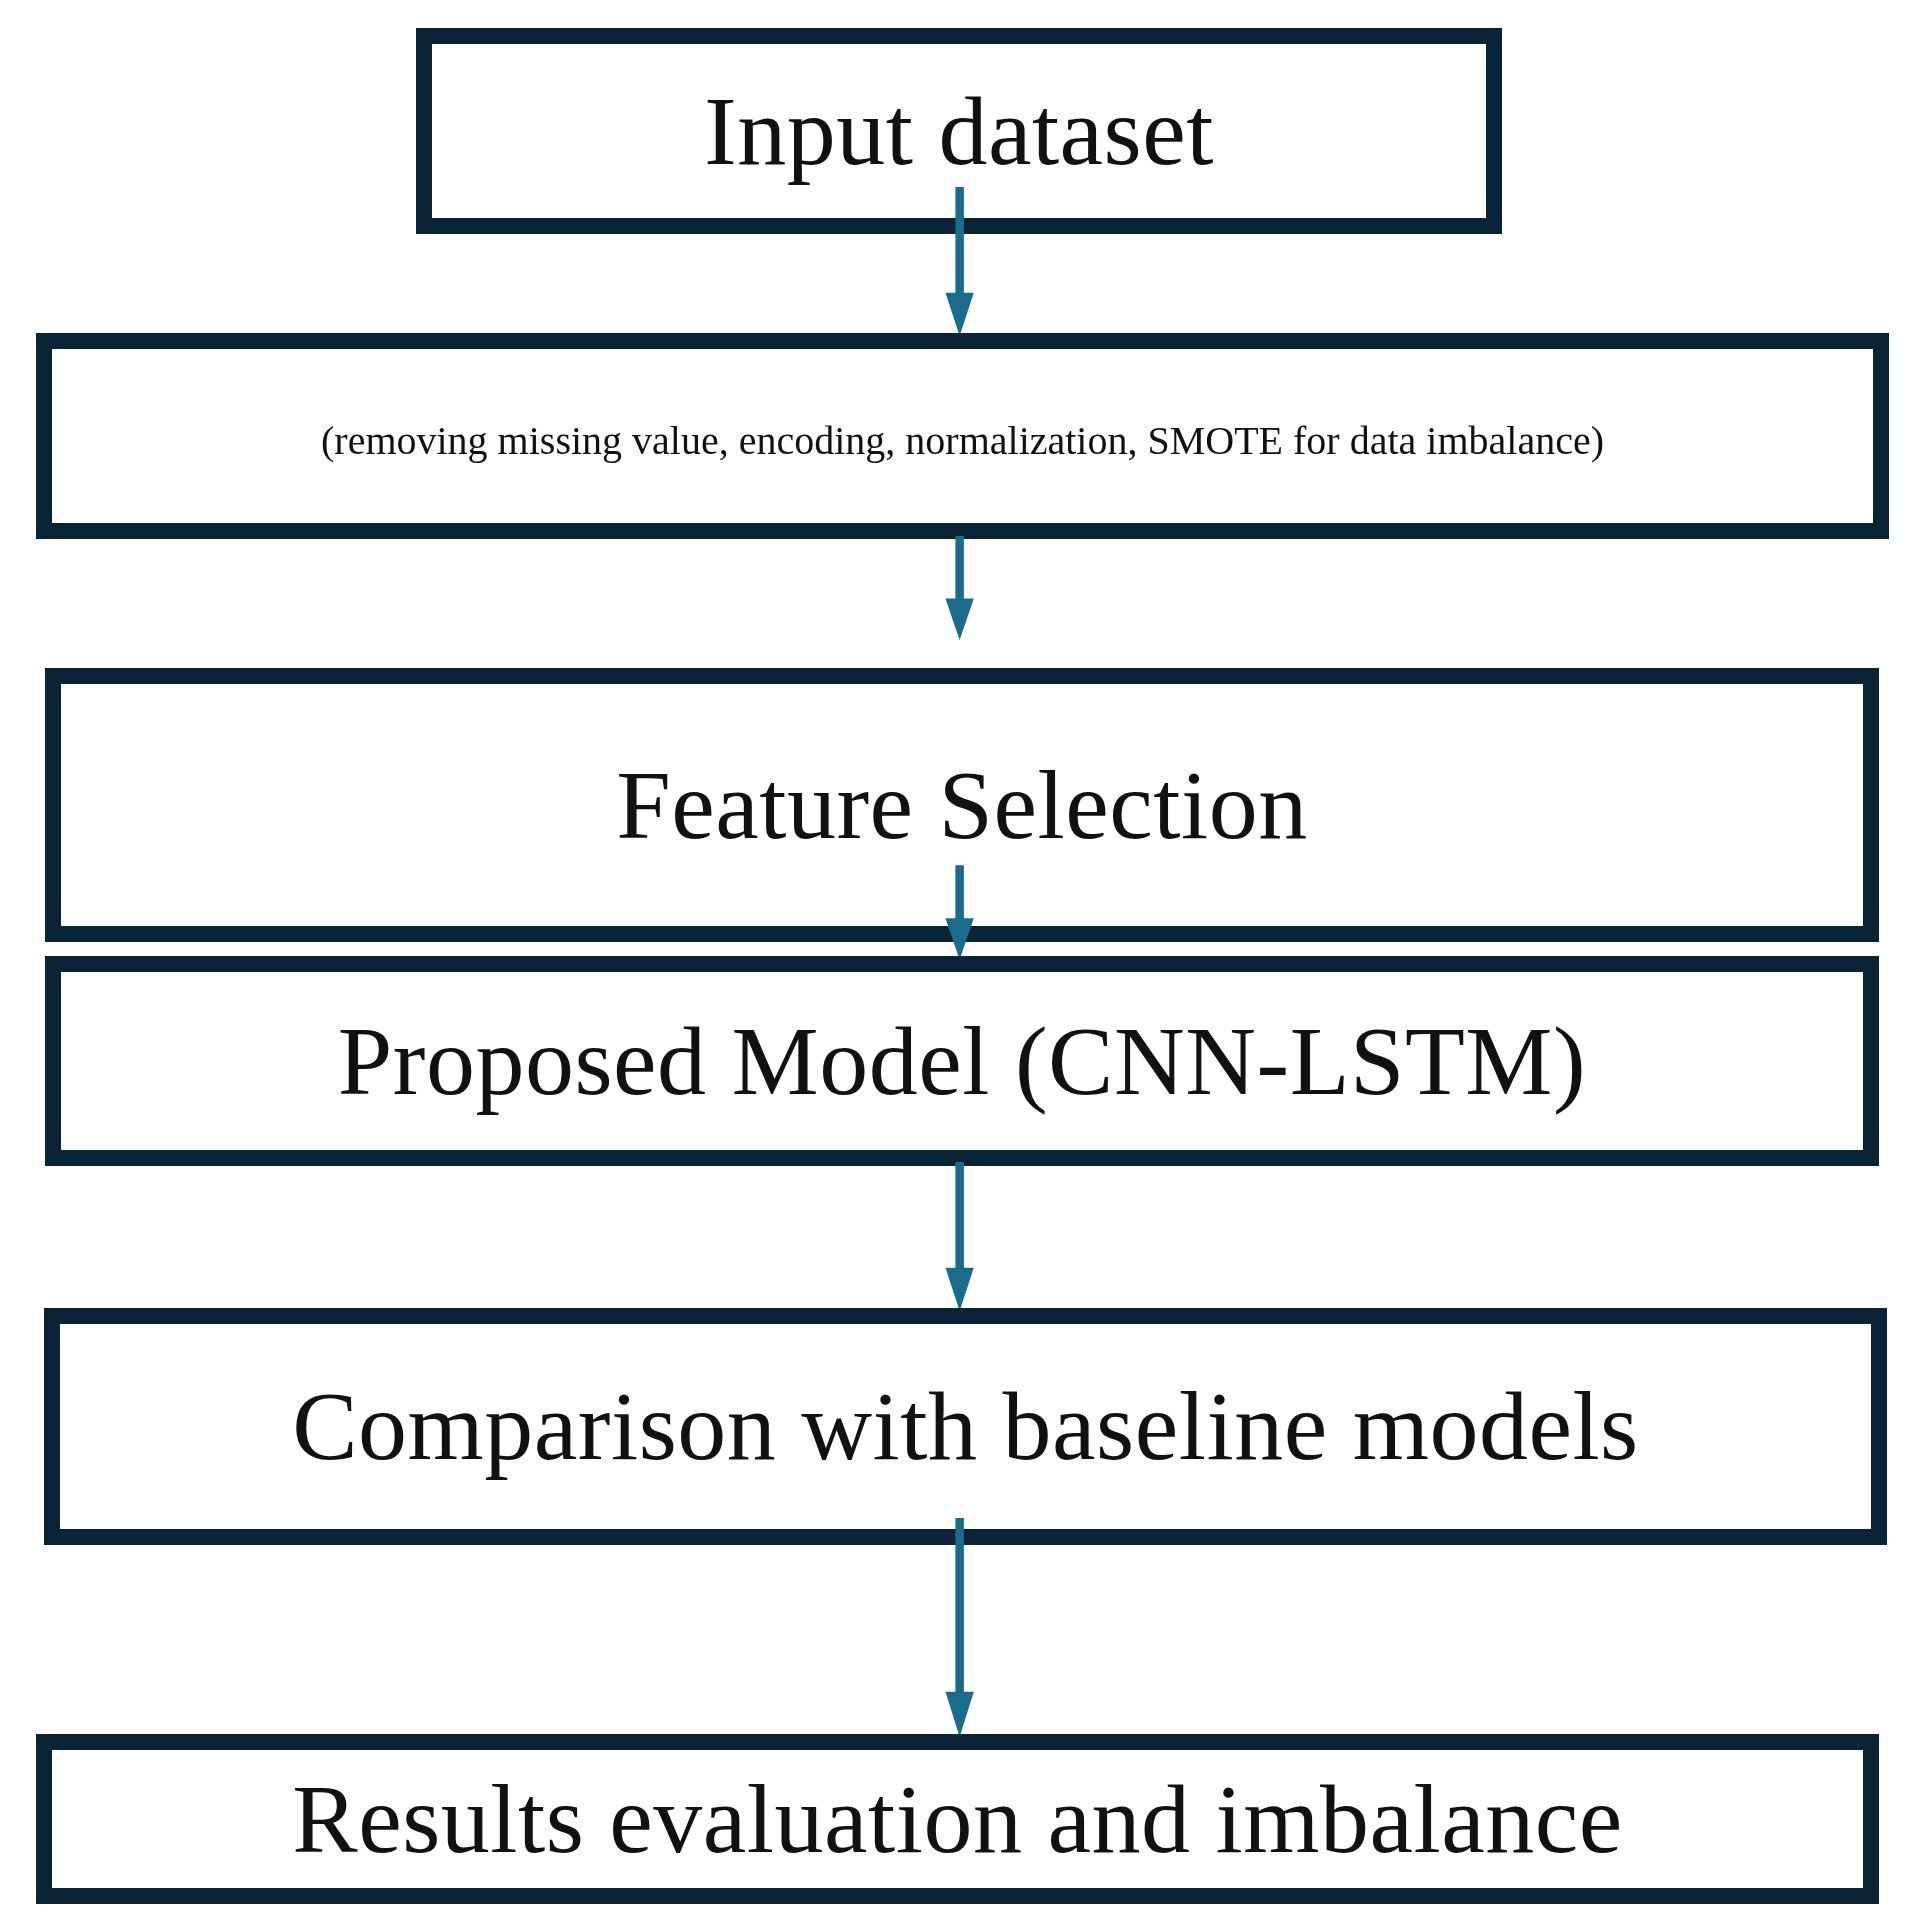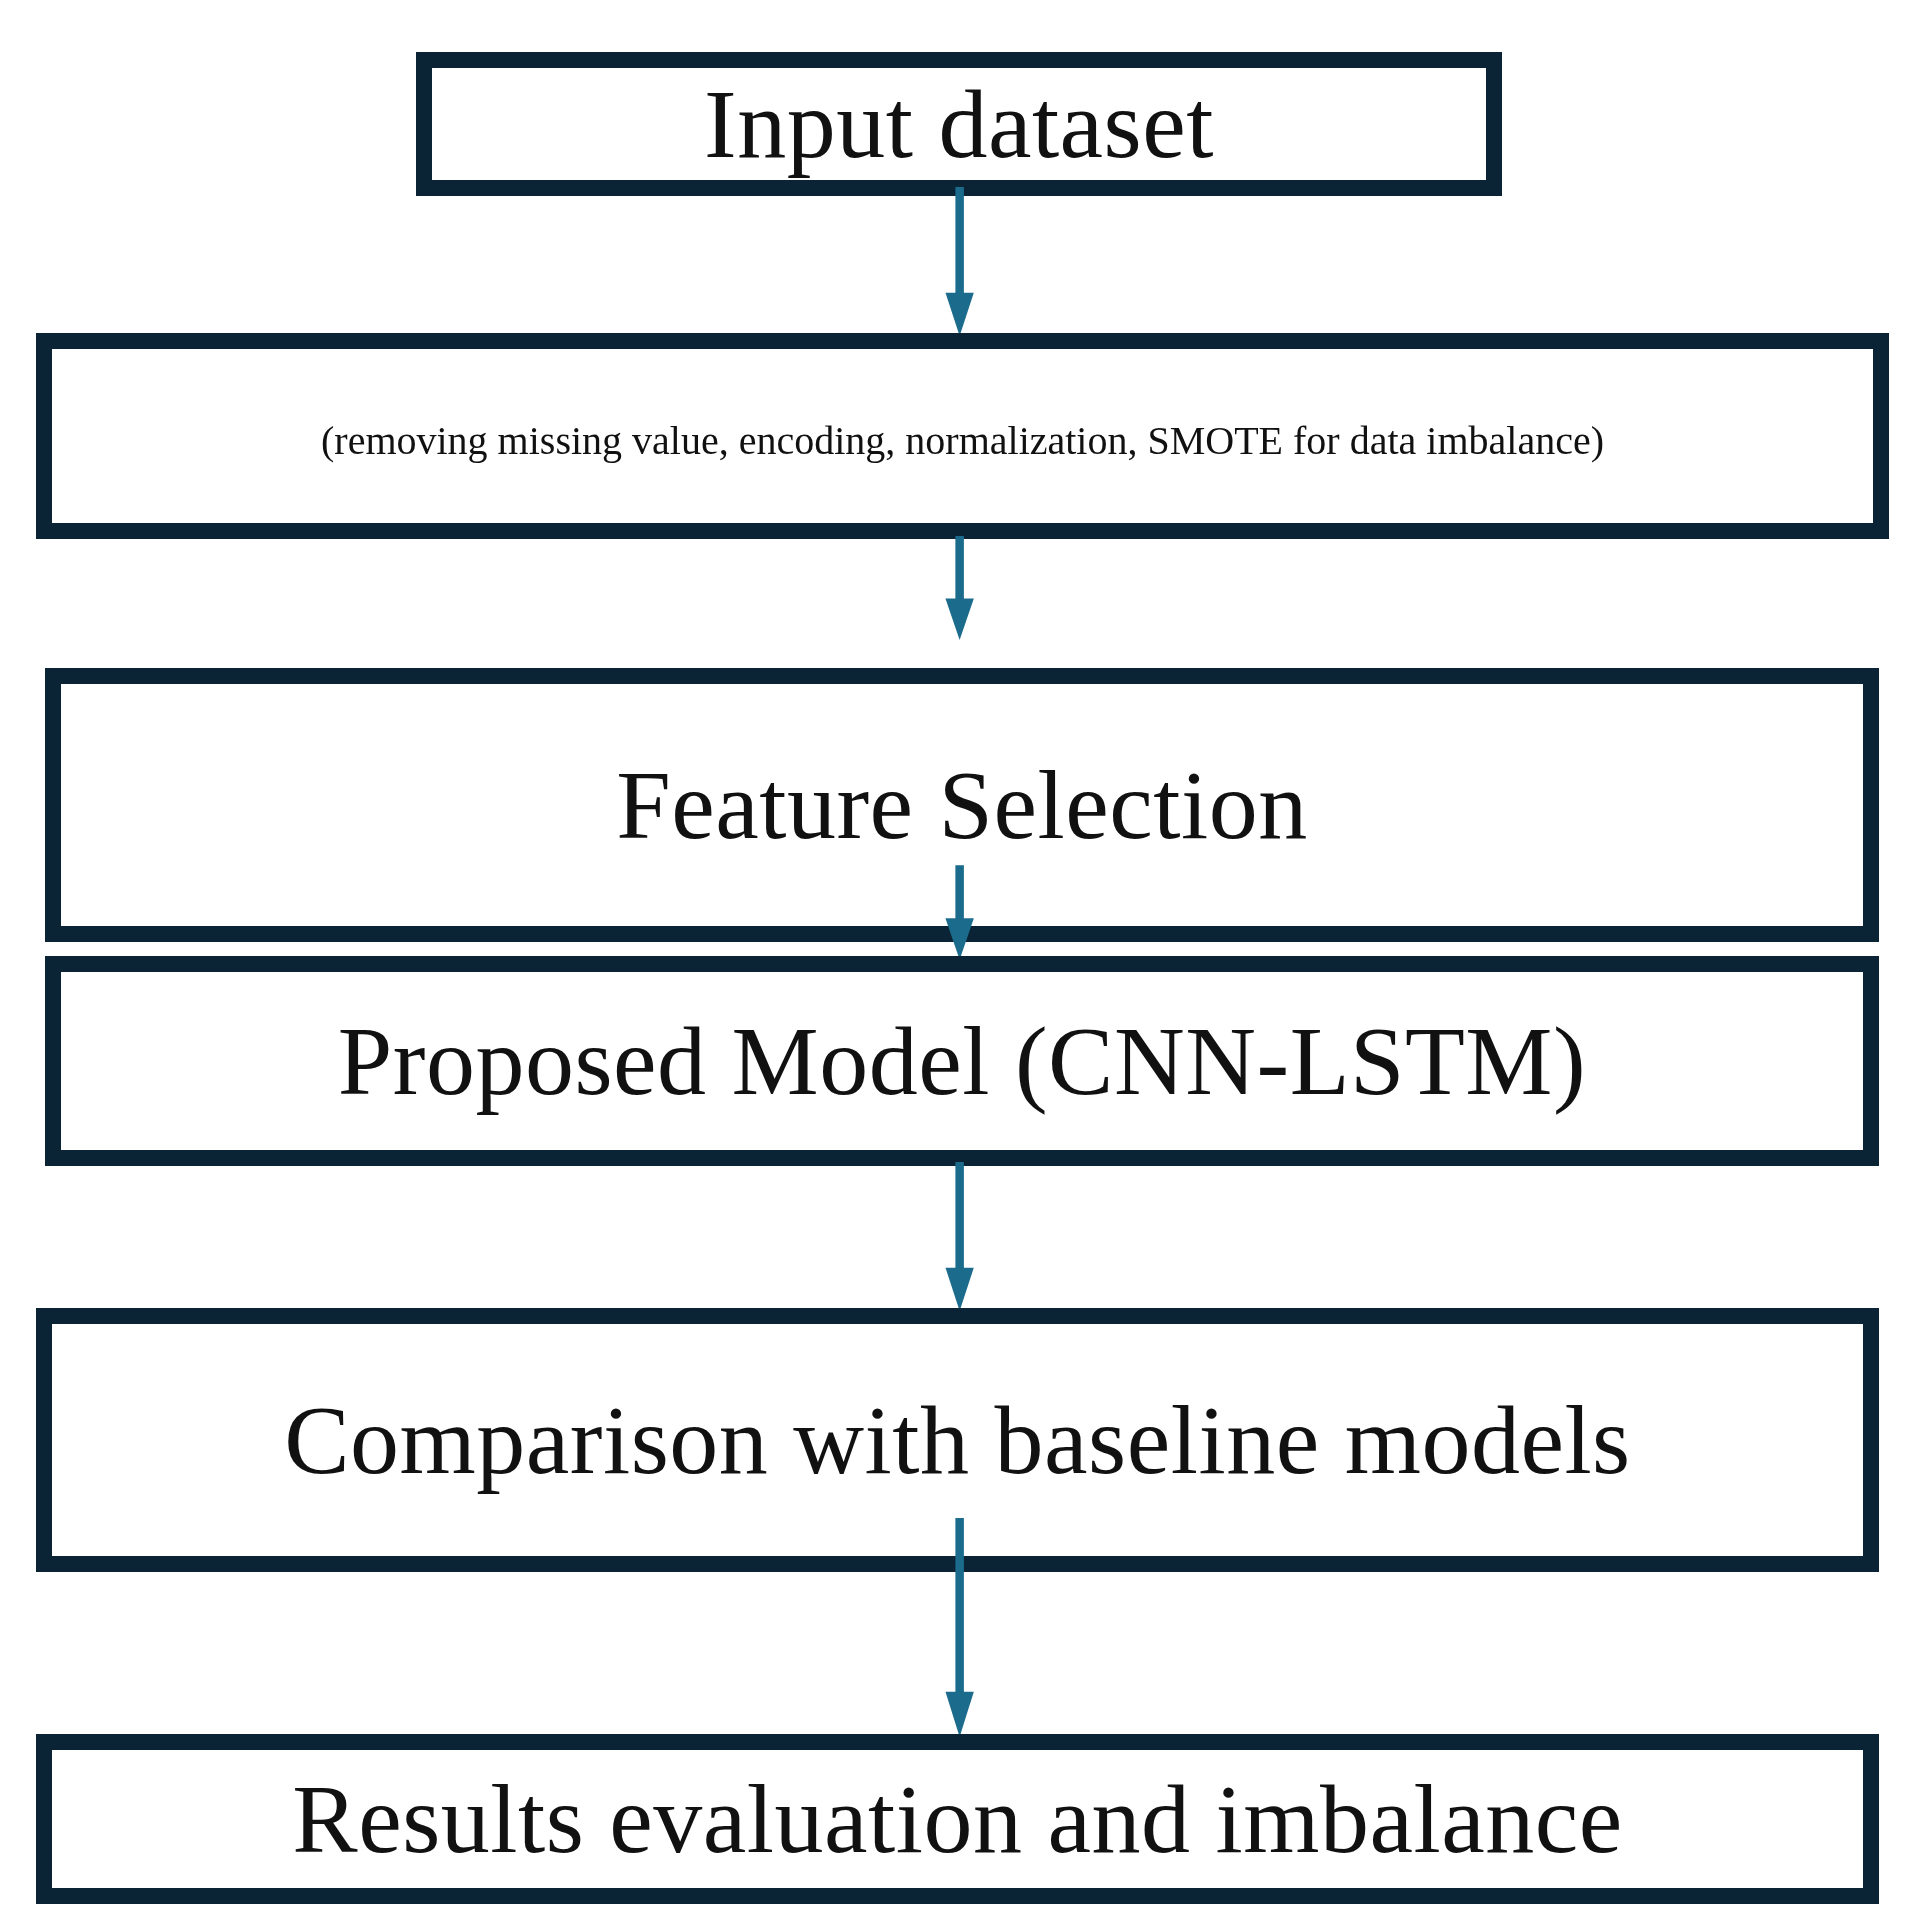--- a/index.html
+++ b/index.html
@@ -43,25 +43,25 @@
   .node-subtitle {
     display: block;
     font-size: 40px;
     font-weight: 400;
     color: #111111;
     white-space: nowrap;
     line-height: 1.1;
     margin-top: 9.5px;
   }
   
-  #node-input-dataset      { left: 416px;  top: 28px;   width: 1086px; height: 144px; margin-top: 24px; }
+  #node-input-dataset      { left: 416px;  top: 28px;   width: 1086px; height: 206px; }
   #node-data-preprocessing { left: 36px;   top: 333px;  width: 1853px; height: 206px; }
   #node-feature-selection  { left: 45px;   top: 668px;  width: 1834px; height: 274px; }
   #node-proposed-model     { left: 45px;   top: 956px; width: 1834px; height: 210px; }
-  #node-comparison         { left: 36px;   top: 1308px; width: 1843px; height: 264px; }
+  #node-comparison         { left: 44px;   top: 1308px; width: 1843px; height: 237px; }
   #node-results-evaluation { left: 36px;   top: 1734px; width: 1843px; height: 170px; }
 
   
   .connector {
     position: absolute;
     left: 0;
     width: 1924px;
     pointer-events: none;
   }
   .connector svg { display: block; overflow: visible; }

